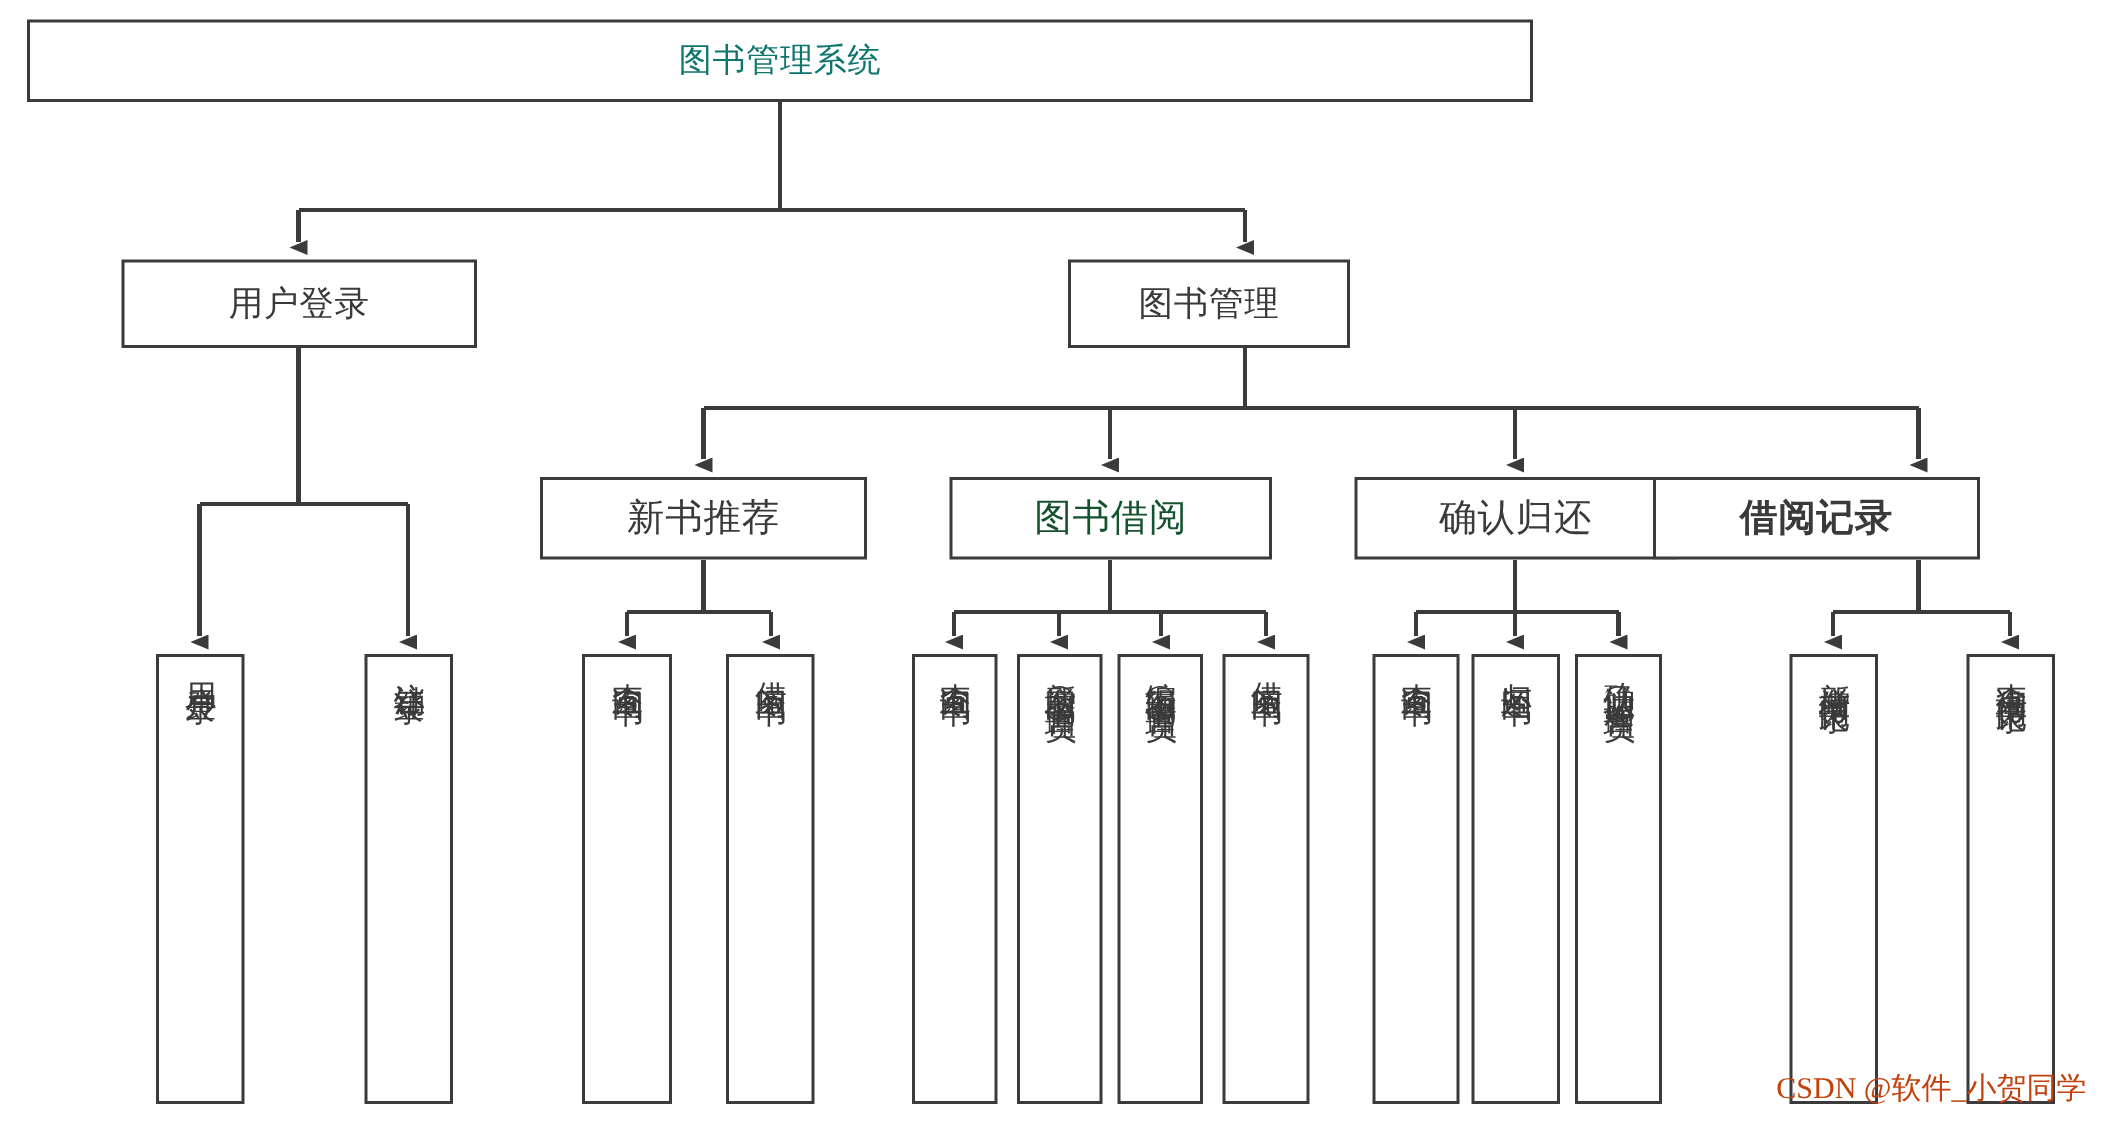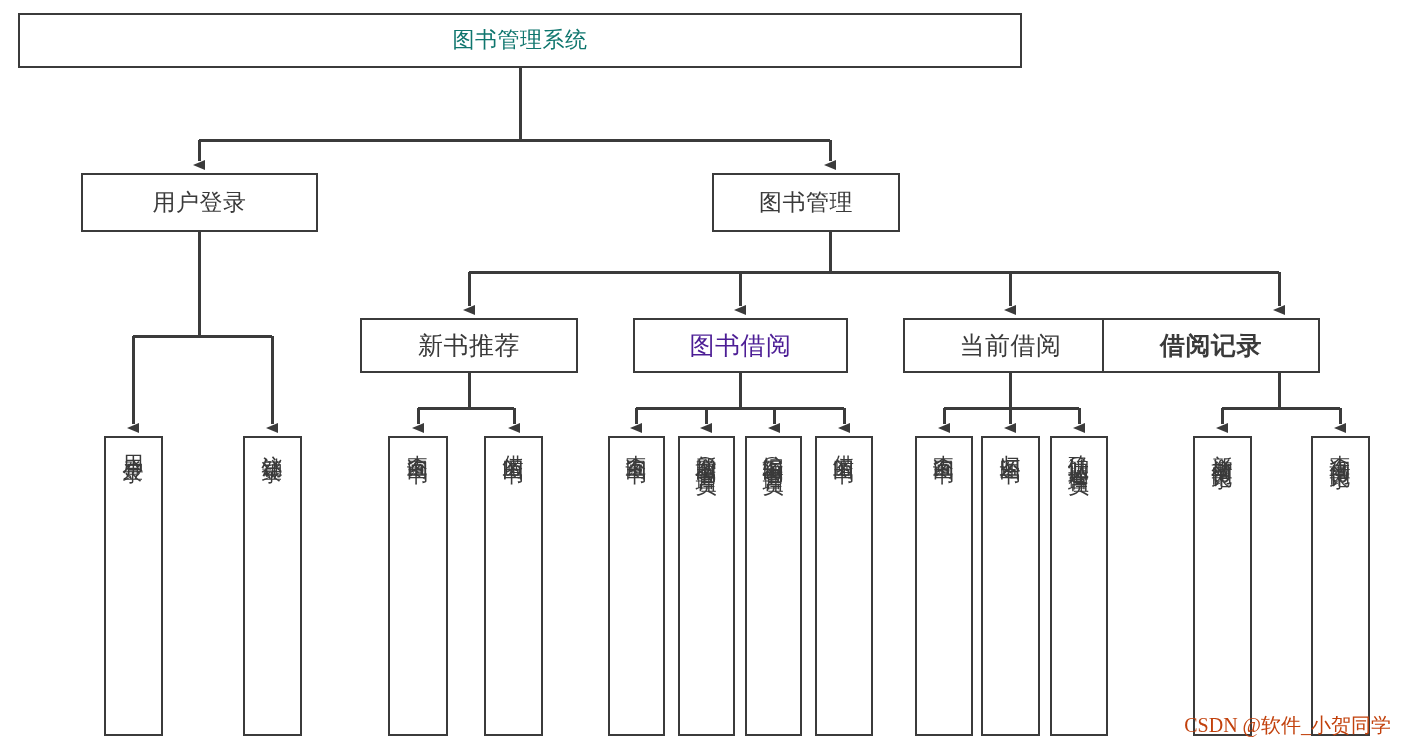--- a/index.html
+++ b/index.html
@@ -125,24 +125,24 @@
       <div class="node" style="left: 81px; top: 173px; width: 237px; height: 59px; border-color: rgb(59, 59, 59);">
         <span class="node-label lvl1" style="color: rgb(58, 58, 58);">用户登录</span>
       </div>
       <div class="node" style="left: 712px; top: 173px; width: 188px; height: 59px; border-color: rgb(59, 59, 59);">
         <span class="node-label lvl1" style="color: rgb(58, 58, 58);">图书管理</span>
       </div>
       <div class="node" style="left: 360px; top: 318px; width: 218px; height: 55px; border-color: rgb(59, 59, 59);">
         <span class="node-label lvl2" style="color: rgb(58, 58, 58);">新书推荐</span>
       </div>
       <div class="node" style="left: 633px; top: 318px; width: 215px; height: 55px; border-color: rgb(59, 59, 59);">
-        <span class="node-label lvl2" style="color: #4c1d95;">图书借阅</span>
+        <span class="node-label lvl2" style="color: #14532d;">图书借阅</span>
       </div>
       <div class="node" style="left: 903px; top: 318px; width: 215px; height: 55px; border-color: rgb(59, 59, 59);">
-        <span class="node-label lvl2" style="color: rgb(58, 58, 58);">当前借阅</span>
+        <span class="node-label lvl2" style="color: rgb(58, 58, 58);">确认归还</span>
       </div>
       <div class="node" style="left: 1102px; top: 318px; width: 218px; height: 55px; border-color: rgb(59, 59, 59); font-weight: bold;">
         <span class="node-label lvl2" style="color: rgb(58, 58, 58);">借阅记录</span>
       </div>
       <div class="node leaf" style="left: 104px; top: 436px; width: 59px; height: 300px; border-color: rgb(59, 59, 59);">
         <span class="node-label vertical" style="color: rgb(58, 58, 58);">用户登录</span>
       </div>
       <div class="node leaf" style="left: 243px; top: 436px; width: 59px; height: 300px; border-color: rgb(59, 59, 59);">
         <span class="node-label vertical" style="color: rgb(58, 58, 58);">注销登录</span>
       </div>

